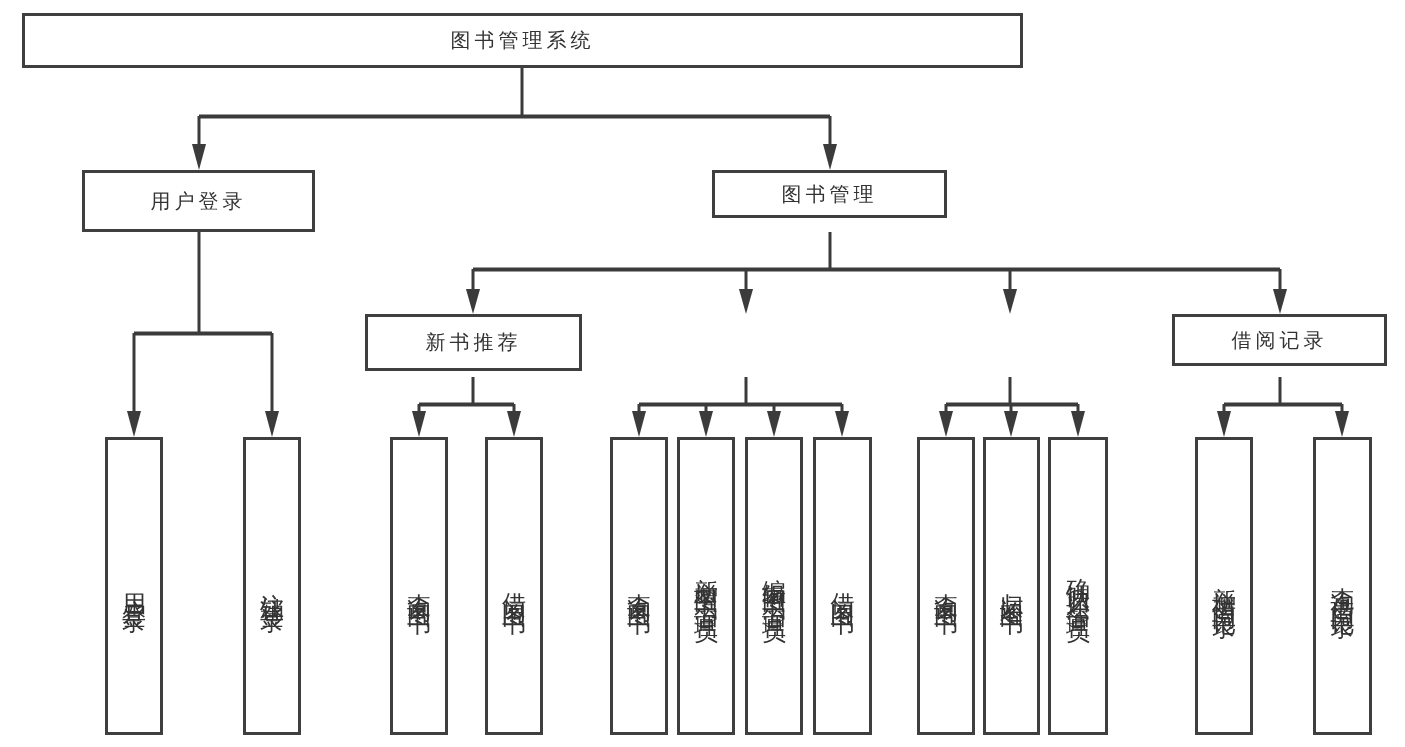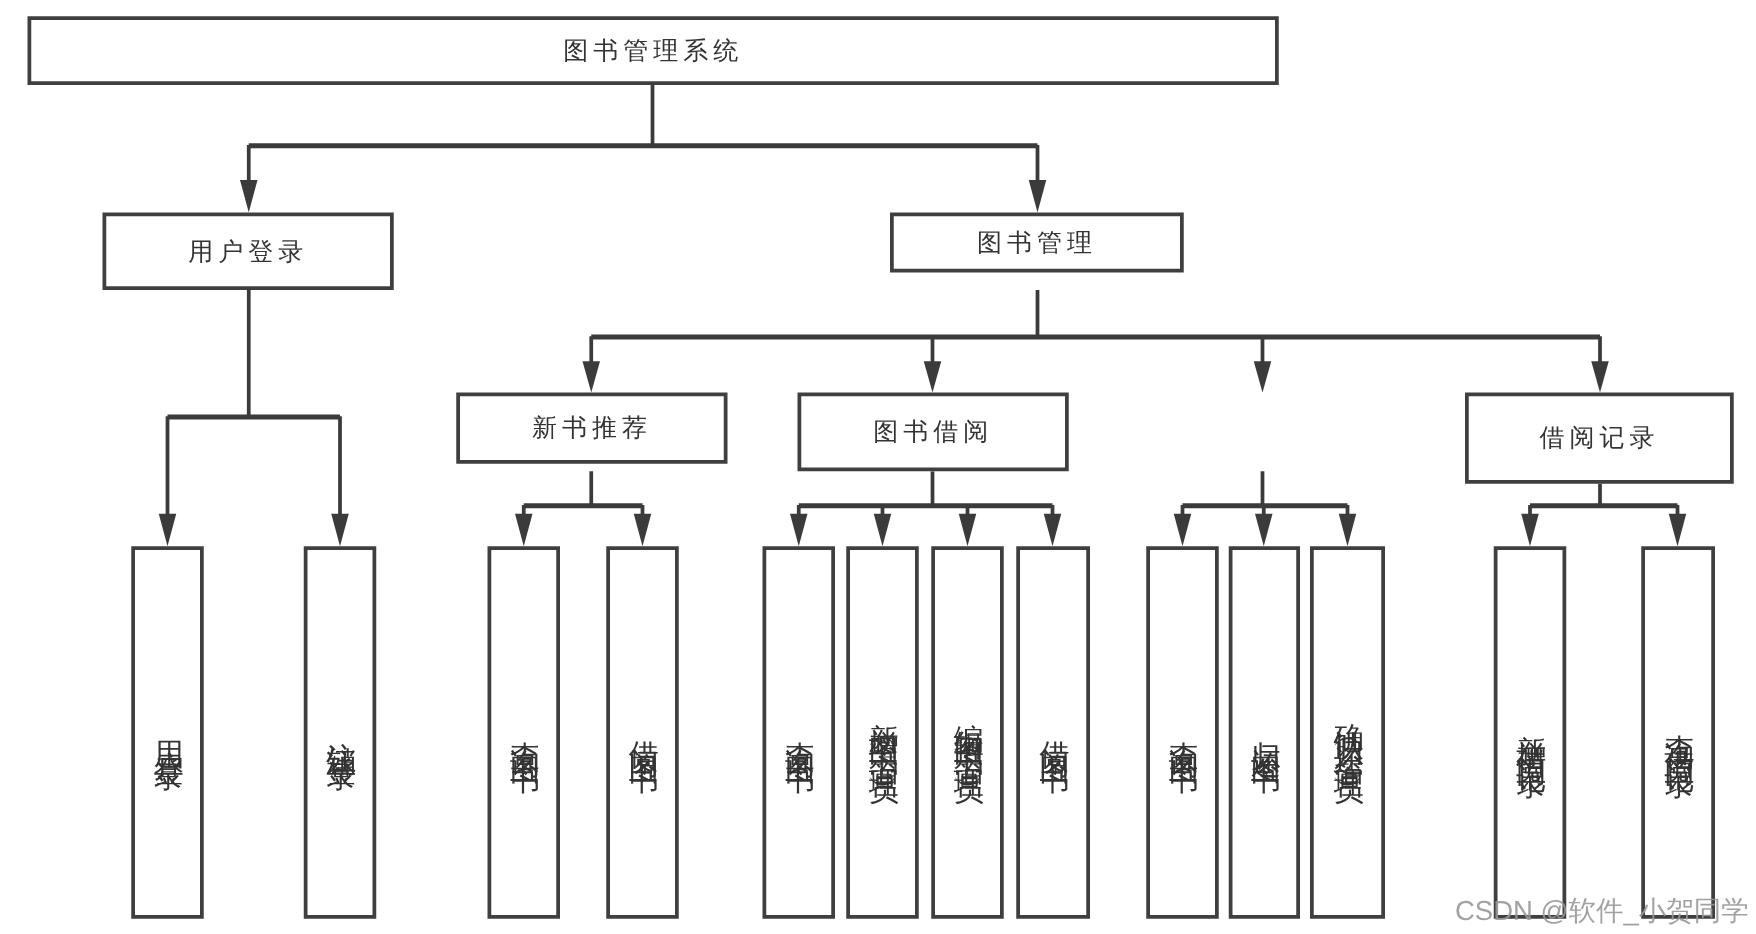--- a/index.html
+++ b/index.html
@@ -35,21 +35,21 @@
     letter-spacing: 6px;
     line-height: 1;
     color: #333333;
   }
   .root-box   { left: 22px;  top: 13px;  width: 1001px; height: 55px; }
   .l2-user    { left: 82px;  top: 170px; width: 233px;  height: 62px; }
   .l2-book    { left: 712px; top: 170px; width: 235px;  height: 48px; }
   .l3-new     { left: 365px; top: 314px; width: 217px;  height: 57px; }
   .l3-borrow  { left: 638px; top: 314px; width: 217px;  height: 63px; }
   .l3-current { left: 902px; top: 314px; width: 216px;  height: 63px; }
-  .l3-record  { left: 1172px;top: 314px; width: 215px;  height: 73px; }
+  .l3-record  { left: 1172px;top: 314px; width: 215px;  height: 52px; }
   .leaf { top: 437px; height: 298px; }
   .leaf-1  { left: 105px;  width: 58px; }
   .leaf-2  { left: 243px;  width: 58px; }
   .leaf-3  { left: 390px;  width: 58px; }
   .leaf-4  { left: 485px;  width: 58px; }
   .leaf-5  { left: 610px;  width: 58px; }
   .leaf-6  { left: 677px;  width: 58px; }
   .leaf-7  { left: 745px;  width: 58px; }
   .leaf-8  { left: 813px;  width: 59px; }
   .leaf-9  { left: 917px;  width: 58px; }
@@ -154,23 +154,20 @@
   <div class="node l2-user">
     <span class="hlabel">用户登录</span>
   </div>
   <div class="node l2-book">
     <span class="hlabel">图书管理</span>
   </div>
 
   <div class="node l3-new">
     <span class="hlabel">新书推荐</span>
   </div>
-  <div class="node l3-borrow">
-    <span class="hlabel">图书借阅</span>
-  </div>
   <div class="node l3-record">
     <span class="hlabel">借阅记录</span>
   </div>
 
   <div class="node leaf leaf-1">
     <span class="vlabel">用户登录</span>
   </div>
   <div class="node leaf leaf-2">
     <span class="vlabel">注销登录</span>
   </div>
@@ -201,14 +198,13 @@
   <div class="node leaf leaf-11">
     <span class="vlabel">确认归还（管理员）</span>
   </div>
   <div class="node leaf leaf-12">
     <span class="vlabel">新增借阅记录</span>
   </div>
   <div class="node leaf leaf-13">
     <span class="vlabel">查询借阅记录</span>
   </div>
 
-  <div class="watermark">CSDN @软件_小贺同学</div>
 </div>
 
 </body></html>

